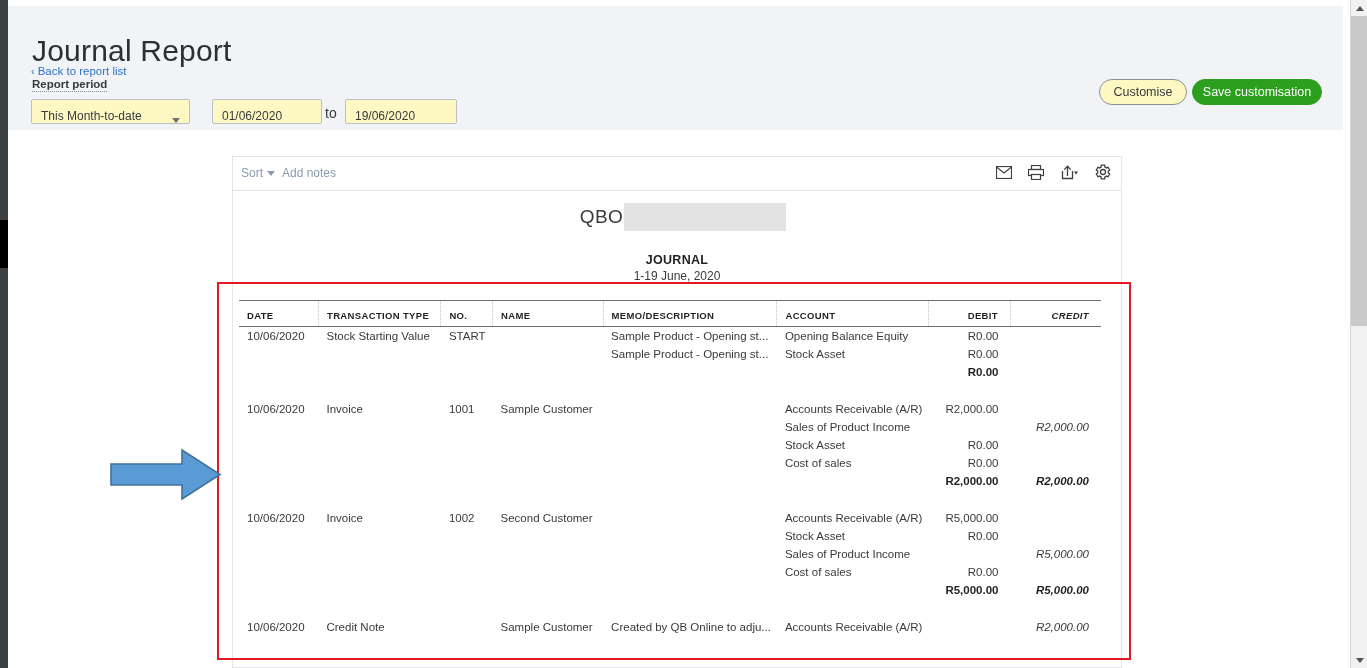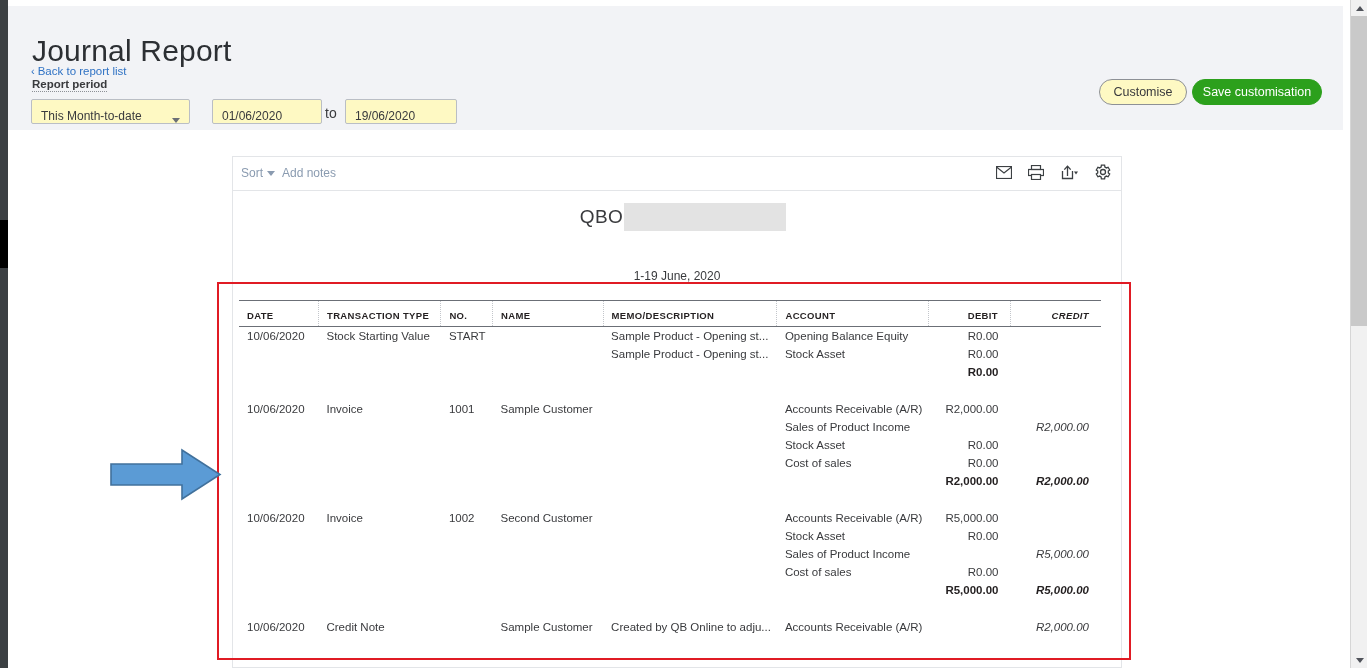--- a/index.html
+++ b/index.html
@@ -199,20 +199,21 @@
       </div>
     </div>
 
     <div class="report-body">
 
       <div class="company-row">
         <span class="qbo-text">QBO</span>
         <span class="redact-box"></span>
       </div>
 
+      <div class="journal-title">JOURNAL</div>
       <div class="journal-range">1-19 June, 2020</div>
 
       <table class="tbl">
         <thead>
           <tr>
             <th class="first c-date">DATE</th>
             <th class="c-type">TRANSACTION TYPE</th>
             <th class="c-no">NO.</th>
             <th class="c-name">NAME</th>
             <th class="c-memo">MEMO/DESCRIPTION</th>

